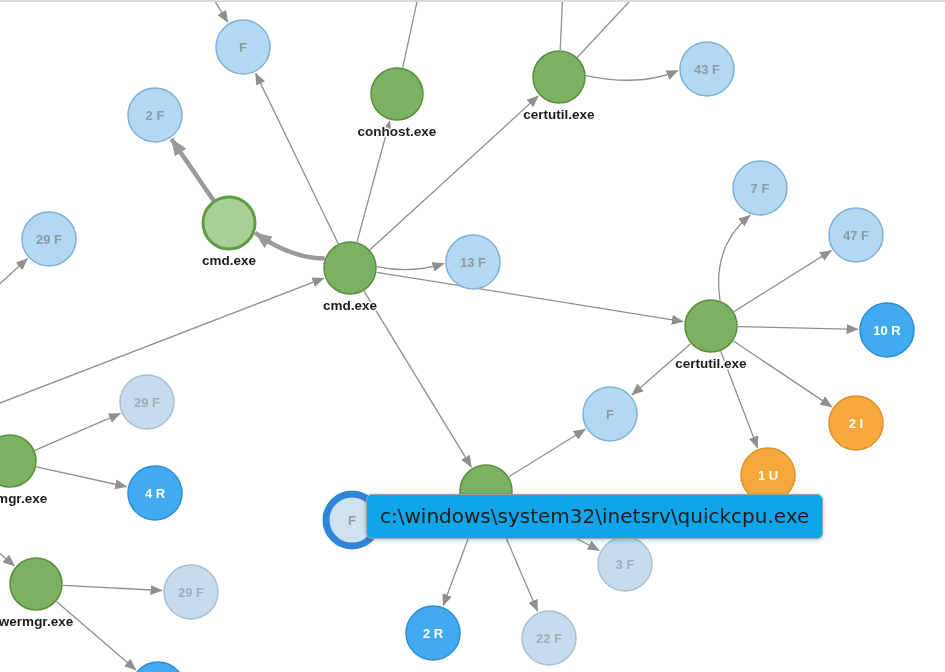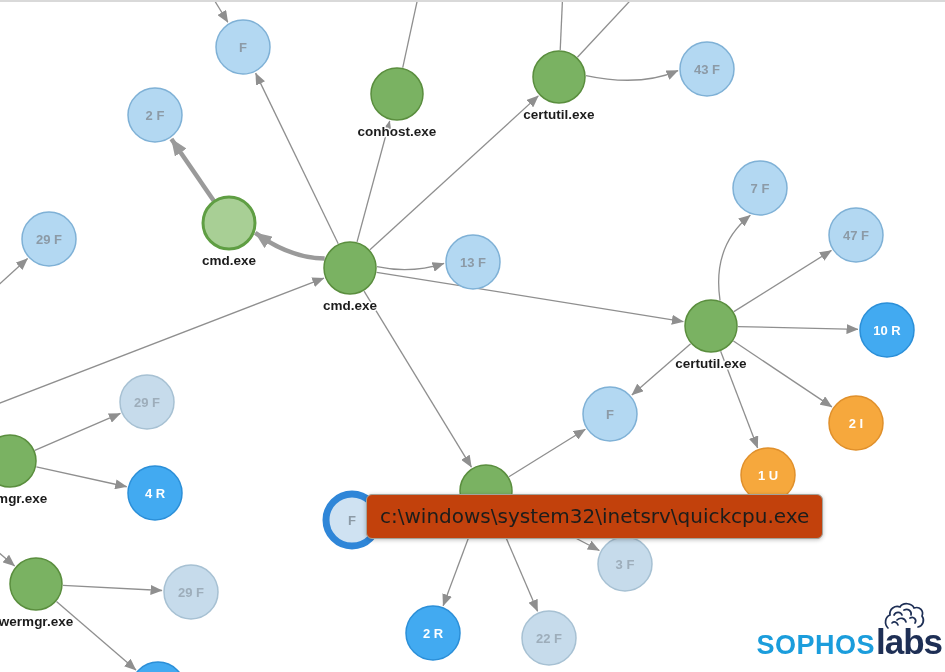--- a/index.html
+++ b/index.html
@@ -18,21 +18,21 @@
     font-size:13.5px;font-weight:bold;fill:#1c1c1c;
     paint-order:stroke;stroke:#ffffff;stroke-width:3px;stroke-linejoin:round;
     text-anchor:middle;
   }
   .node-text{
     font-family:"Liberation Sans","DejaVu Sans",sans-serif;
     font-size:13px;font-weight:bold;text-anchor:middle;
   }
   #tooltip{
     position:absolute;left:366px;top:494px;height:29px;
-    background:#c2410c;border:1px solid #a3a39a;border-radius:6px;
+    background:#0ea5e9;border:1px solid #a3a39a;border-radius:6px;
     box-shadow:0 1px 4px rgba(0,0,0,.25);
     padding:7px 13px 7px 13px;white-space:nowrap;
     font-family:"DejaVu Sans","Liberation Sans",sans-serif;
     font-size:20px;color:#1d1d1b;line-height:29px;z-index:20;
   }
   #logo{
     position:absolute;left:770px;top:602px;width:172px;height:64px;z-index:5;
   }
   #logo .row{
     position:absolute;left:0;bottom:4px;width:172px;
@@ -195,29 +195,13 @@
       <g>
         <circle cx="158" cy="689" r="27" fill="#42aaf1" stroke="#2b8fd8" stroke-width="1.5"></circle>
       </g>
     </svg>
   <div id="top-border"></div>
 
   <div id="tooltip">
     <span>c:\windows\system32\inetsrv\quickcpu.exe</span>
   </div>
 
-  <div id="logo">
-    <svg id="brain" width="44" height="34" viewBox="0 0 44 34">
-      <g fill="none" stroke="#1e2f55" stroke-width="1.7" stroke-linecap="round">
-        <path d="M6,26 C2,22 3,15 8,13 C7,7 13,3 18,5 C21,0 30,1 32,6 C38,4 42,9 40,14 C43,18 41,24 36,25"></path>
-        <path d="M12,13 C14,9 19,10 20,13"></path>
-        <path d="M22,8 C26,6 30,9 29,13"></path>
-        <path d="M15,18 C18,15 23,16 24,20"></path>
-        <path d="M28,16 C32,14 35,18 33,21"></path>
-        <path d="M10,21 C12,19 15,20 16,23"></path>
-      </g>
-    </svg>
-    <div class="row">
-      <span class="sophos">SOPHOS</span>
-      <span class="labs">labs</span>
-    </div>
-  </div>
 </div>
 
 </body></html>

